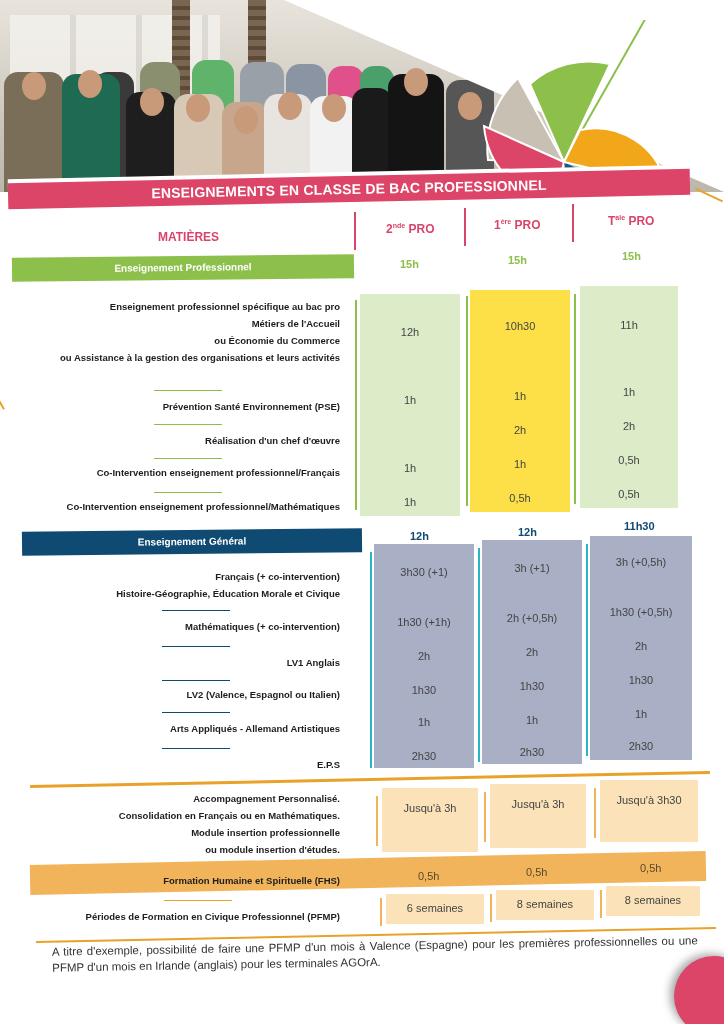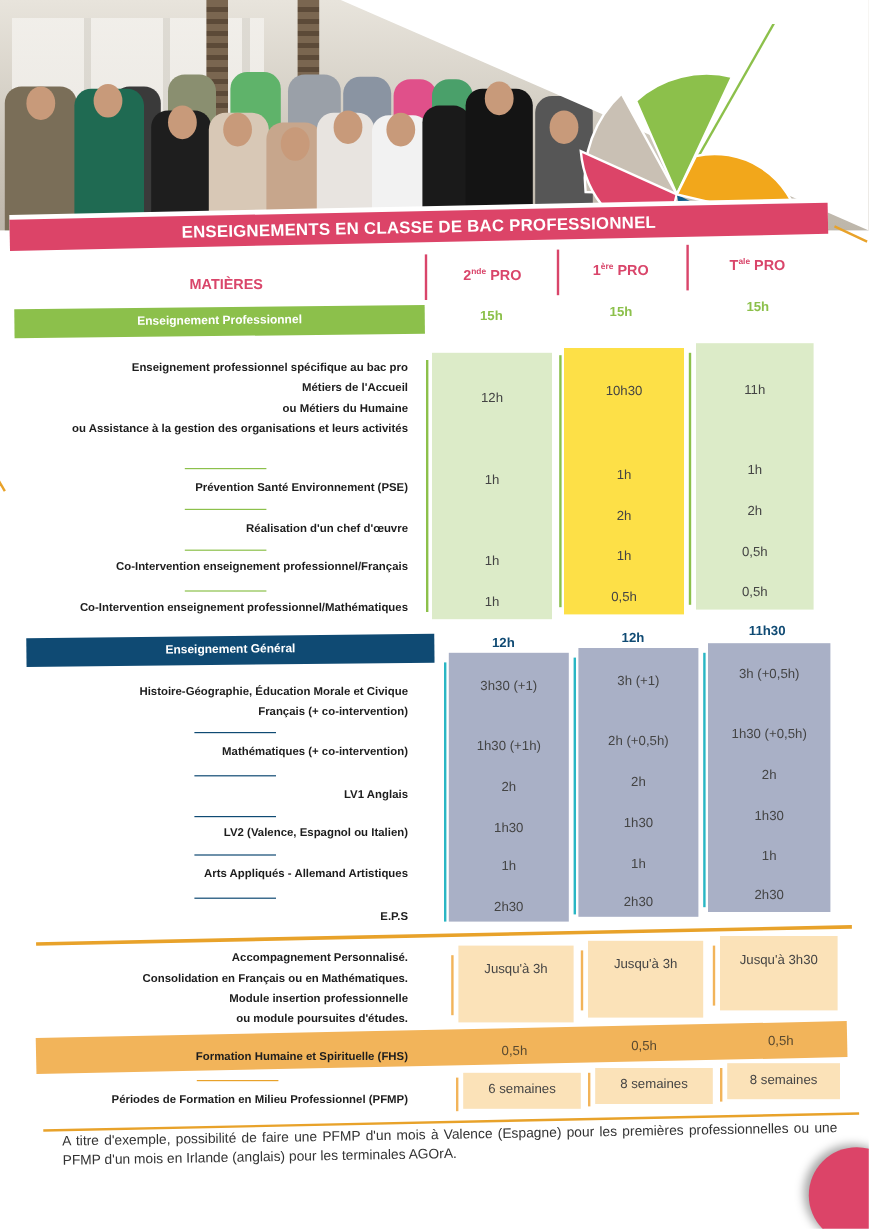--- a/index.html
+++ b/index.html
@@ -85,21 +85,21 @@
 <div class="hdr" style="left:608px;top:214px"><span>T</span><sup style="font-size:7px">ale</sup><span> PRO</span></div>
 
 <div class="band" style="left:12px;top:256px;width:342px;background:#8cc04b;color:#fff;transform:rotate(-0.6deg)"><span>Enseignement Professionnel</span></div>
 <div class="total" style="left:400px;top:258px;color:#8cc04b">15h</div>
 <div class="total" style="left:508px;top:254px;color:#8cc04b">15h</div>
 <div class="total" style="left:622px;top:250px;color:#8cc04b">15h</div>
 
 <div class="subj" style="top:298px">
   <div>Enseignement professionnel spécifique au bac pro</div>
   <div>Métiers de l'Accueil</div>
-  <div>ou Métiers du Humaine</div>
+  <div>ou Économie du Commerce</div>
   <div>ou Assistance à la gestion des organisations et leurs activités</div>
 </div>
 <div class="divider" style="left:154px;top:390px;background:#8cc04b"></div>
 <div class="subj" style="top:398px">Prévention Santé Environnement (PSE)</div>
 <div class="divider" style="left:154px;top:424px;background:#8cc04b"></div>
 <div class="subj" style="top:432px">Réalisation d'un chef d'œuvre</div>
 <div class="divider" style="left:154px;top:458px;background:#8cc04b"></div>
 <div class="subj" style="top:464px">Co-Intervention enseignement professionnel/Français</div>
 <div class="divider" style="left:154px;top:492px;background:#8cc04b"></div>
 <div class="subj" style="top:498px">Co-Intervention enseignement professionnel/Mathématiques</div>
@@ -128,22 +128,22 @@
   <div class="v" style="top:168px">0,5h</div>
   <div class="v" style="top:202px">0,5h</div>
 </div>
 
 <div class="band" style="left:22px;top:530px;width:340px;background:#0f4a73;color:#fff;transform:rotate(-0.6deg)"><span>Enseignement Général</span></div>
 <div class="total" style="left:410px;top:530px;color:#0f4a73">12h</div>
 <div class="total" style="left:518px;top:526px;color:#0f4a73">12h</div>
 <div class="total" style="left:624px;top:520px;color:#0f4a73">11h30</div>
 
 <div class="subj" style="top:568px">
+  <div>Français (+ co-intervention)</div>
   <div>Histoire-Géographie, Éducation Morale et Civique</div>
-  <div>Français (+ co-intervention)</div>
 </div>
 <div class="divider" style="left:162px;top:610px;background:#0f4a73"></div>
 <div class="subj" style="top:618px">Mathématiques (+ co-intervention)</div>
 <div class="divider" style="left:162px;top:646px;background:#0f4a73"></div>
 <div class="subj" style="top:654px">LV1 Anglais</div>
 <div class="divider" style="left:162px;top:680px;background:#0f4a73"></div>
 <div class="subj" style="top:686px">LV2 (Valence, Espagnol ou Italien)</div>
 <div class="divider" style="left:162px;top:712px;background:#0f4a73"></div>
 <div class="subj" style="top:720px">Arts Appliqués - Allemand Artistiques</div>
 <div class="divider" style="left:162px;top:748px;background:#0f4a73"></div>
@@ -177,21 +177,21 @@
   <div class="v" style="top:172px">1h</div>
   <div class="v" style="top:204px">2h30</div>
 </div>
 
 <div style="position:absolute;left:30px;top:778px;width:680px;height:3px;background:#e8a22a;transform:rotate(-1.2deg)"></div>
 
 <div class="subj" style="top:790px">
   <div>Accompagnement Personnalisé.</div>
   <div>Consolidation en Français ou en Mathématiques.</div>
   <div>Module insertion professionnelle</div>
-  <div>ou module poursuites d'études.</div>
+  <div>ou module insertion d'études.</div>
 </div>
 <div class="vsep" style="left:376px;top:796px;height:50px;background:#f2b45a"></div>
 <div class="vsep" style="left:484px;top:792px;height:50px;background:#f2b45a"></div>
 <div class="vsep" style="left:594px;top:788px;height:50px;background:#f2b45a"></div>
 <div class="col" style="left:382px;top:788px;width:96px;height:64px;background:#fbe2b8">
   <div class="v" style="top:14px">Jusqu'à 3h</div>
 </div>
 <div class="col" style="left:490px;top:784px;width:96px;height:64px;background:#fbe2b8">
   <div class="v" style="top:14px">Jusqu'à 3h</div>
 </div>
@@ -200,21 +200,21 @@
 </div>
 
 <div class="divider" style="left:164px;top:866px;background:#e8a22a"></div>
 <div style="position:absolute;left:30px;top:858px;width:676px;height:30px;background:#f2b45a;transform:rotate(-1.2deg)"></div>
 <div class="subj" style="top:872px;font-size:9.5px">Formation Humaine et Spirituelle (FHS)</div>
 <div class="total" style="left:418px;top:870px;color:#5a4a30;font-weight:normal">0,5h</div>
 <div class="total" style="left:526px;top:866px;color:#5a4a30;font-weight:normal">0,5h</div>
 <div class="total" style="left:640px;top:862px;color:#5a4a30;font-weight:normal">0,5h</div>
 
 <div class="divider" style="left:164px;top:900px;background:#e8a22a"></div>
-<div class="subj" style="top:908px">Périodes de Formation en Milieu Professionnel (PFMP)</div>
+<div class="subj" style="top:908px">Périodes de Formation en Civique Professionnel (PFMP)</div>
 <div class="vsep" style="left:380px;top:898px;height:28px;background:#f2b45a"></div>
 <div class="vsep" style="left:490px;top:894px;height:28px;background:#f2b45a"></div>
 <div class="vsep" style="left:600px;top:890px;height:28px;background:#f2b45a"></div>
 <div class="col" style="left:386px;top:894px;width:98px;height:30px;background:#fbe2b8">
   <div class="v" style="top:8px">6 semaines</div>
 </div>
 <div class="col" style="left:496px;top:890px;width:98px;height:30px;background:#fbe2b8">
   <div class="v" style="top:8px">8 semaines</div>
 </div>
 <div class="col" style="left:606px;top:886px;width:94px;height:30px;background:#fbe2b8">

